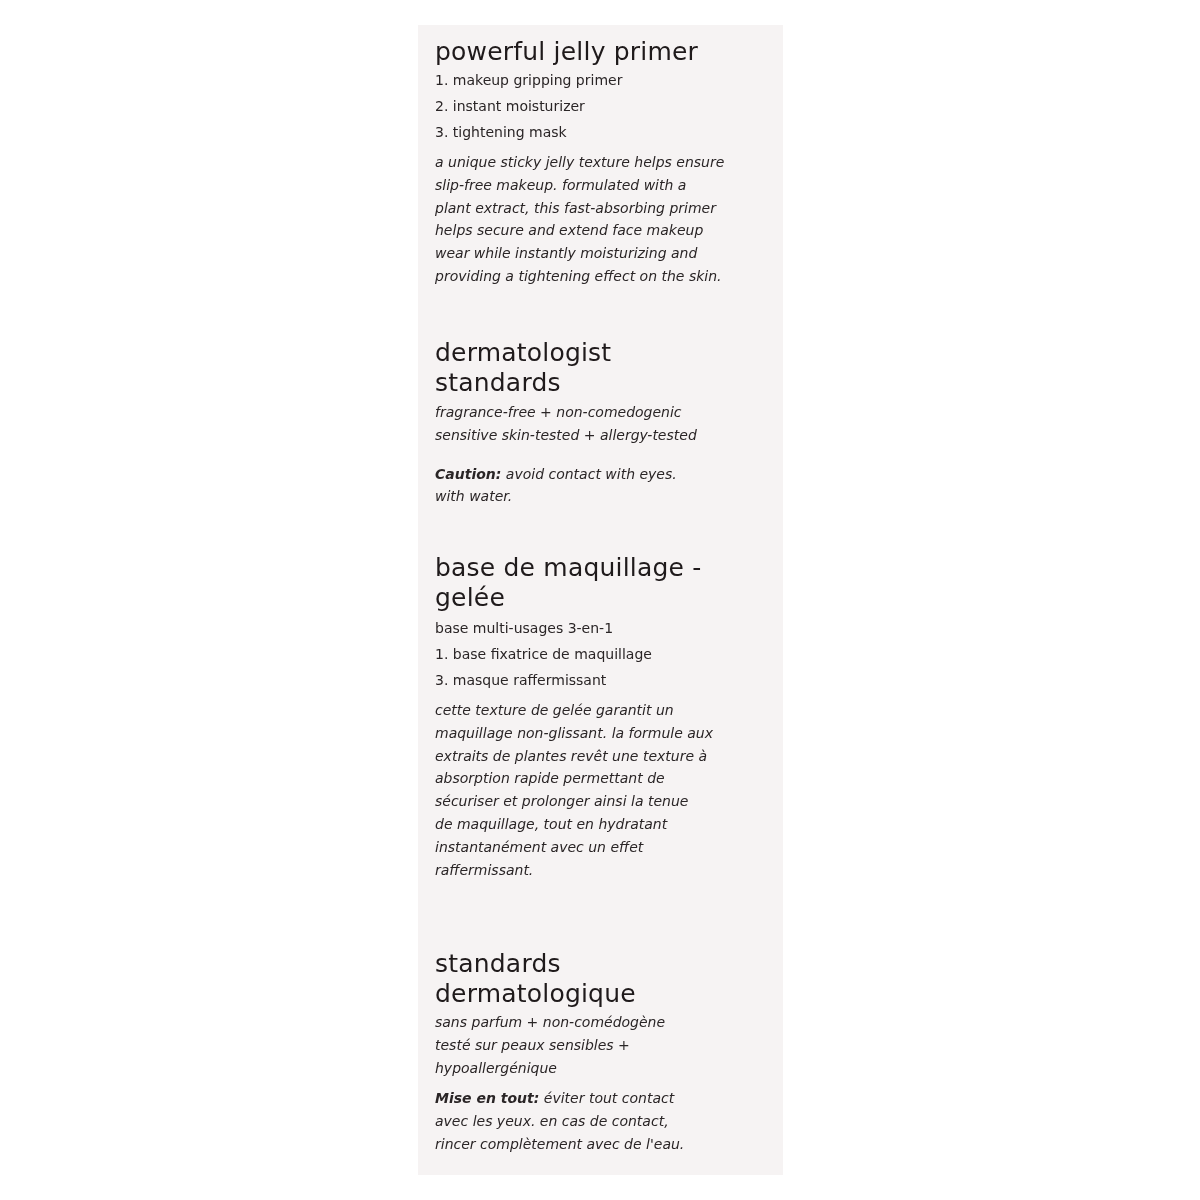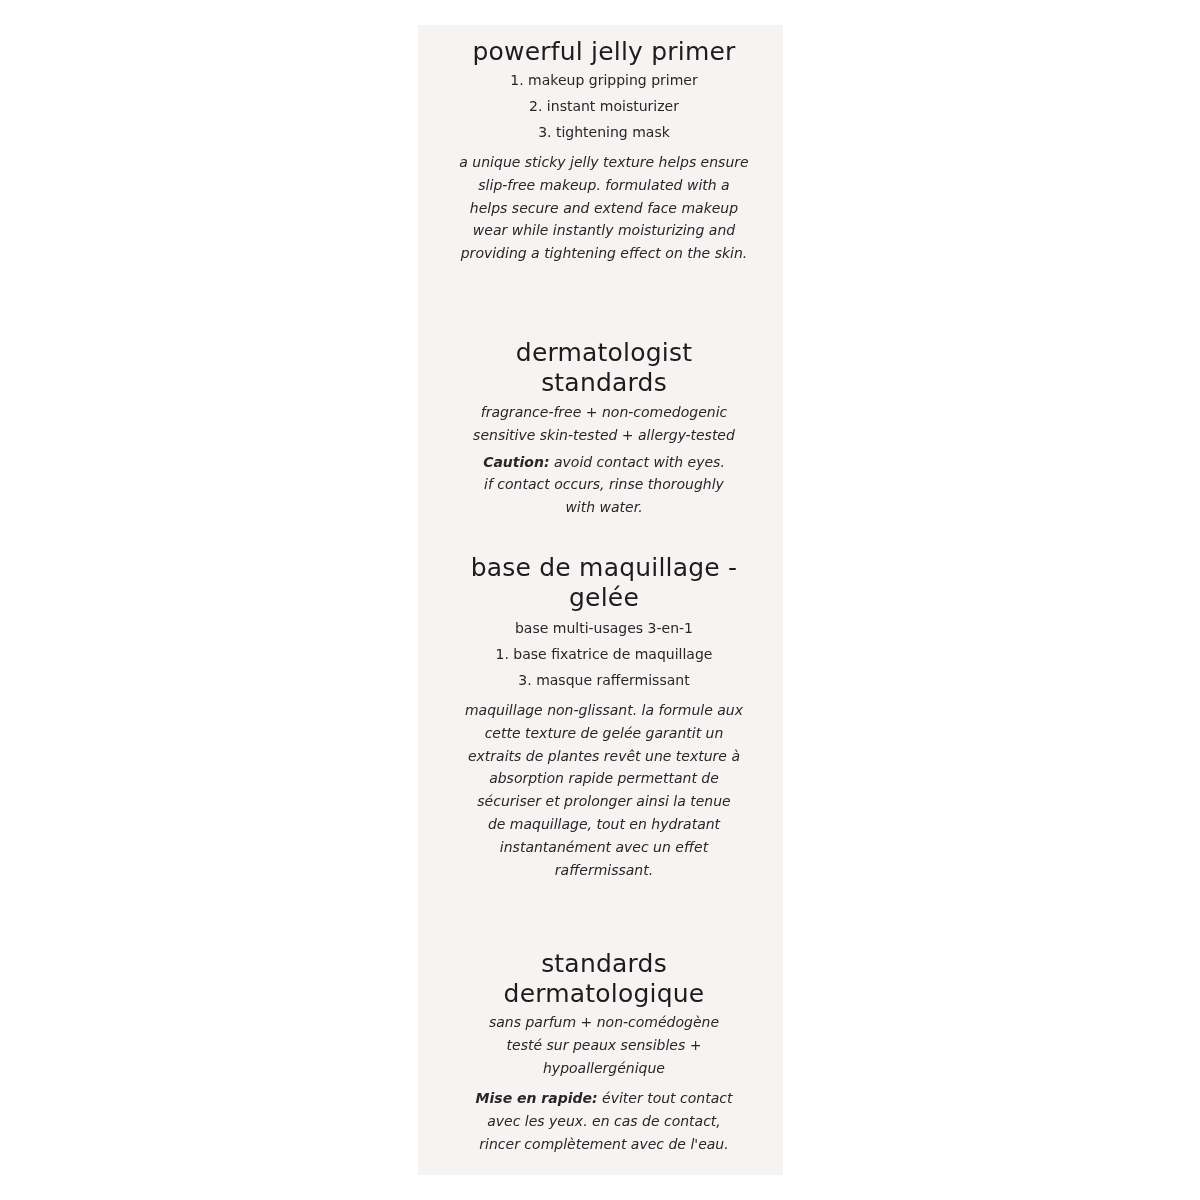--- a/index.html
+++ b/index.html
@@ -35,77 +35,77 @@
       line-height: 26px;
       margin: 0;
     }
     .para {
       font-size: 14px;
       line-height: 22.8px;
       margin: 0;
       font-style: italic;
     }
     .bold { font-weight: bold; }
-    .sec { position: absolute; left: 17px; right: 10px; text-align: center; }
+    .sec { position: absolute; left: 17px; right: 10px; }
     #s1 { top: 12px; }
     #s2 { top: 313px; }
     #s3 { top: 528px; }
     #s4 { top: 924px; }
   </style>
 </head>
 <body>
 
 <div class="panel">
 
   <div class="sec" id="s1">
     <h1 class="heading">powerful jelly primer</h1>
     <p class="sub">1. makeup gripping primer</p>
     <p class="sub">2. instant moisturizer</p>
     <p class="sub">3. tightening mask</p>
     <div style="margin-top:6px">
       <p class="para">a unique sticky jelly texture helps ensure</p>
       <p class="para">slip-free makeup. formulated with a</p>
+      <p class="para">plant extract, this fast-absorbing primer</p>
       <p class="para">helps secure and extend face makeup</p>
       <p class="para">wear while instantly moisturizing and</p>
       <p class="para">providing a tightening effect on the skin.</p>
     </div>
   </div>
 
   <div class="sec" id="s2">
     <h2 class="heading">dermatologist</h2>
     <h2 class="heading">standards</h2>
     <p class="para" style="margin-top:3px">fragrance-free +  non-comedogenic</p>
     <p class="para">sensitive skin-tested + allergy-tested</p>
-    <p class="para" style="margin-top:4px"><span class="bold">Caution:</span><span> avoid contact with eyes.</span></p>
-    <p class="para">if contact occurs, rinse thoroughly</p>
+    <p class="para" style="margin-top:16px"><span class="bold">Caution:</span><span> avoid contact with eyes.</span></p>
     <p class="para">with water.</p>
   </div>
 
   <div class="sec" id="s3">
     <h2 class="heading">base de maquillage -</h2>
     <h2 class="heading">gelée</h2>
     <p class="sub" style="margin-top:2px">base multi-usages 3-en-1</p>
     <p class="sub">1. base fixatrice de maquillage</p>
     <p class="sub">3. masque raffermissant</p>
     <div style="margin-top:6px">
+      <p class="para">cette texture de gelée garantit un</p>
       <p class="para">maquillage non-glissant. la formule aux</p>
-      <p class="para">cette texture de gelée garantit un</p>
       <p class="para">extraits de plantes revêt une texture à</p>
       <p class="para">absorption rapide permettant de</p>
       <p class="para">sécuriser et prolonger ainsi la tenue</p>
       <p class="para">de maquillage, tout en hydratant</p>
       <p class="para">instantanément avec un effet</p>
       <p class="para">raffermissant.</p>
     </div>
   </div>
 
   <div class="sec" id="s4">
     <h2 class="heading">standards</h2>
     <h2 class="heading">dermatologique</h2>
     <p class="para" style="margin-top:2px">sans parfum + non-comédogène</p>
     <p class="para">testé sur peaux sensibles +</p>
     <p class="para">hypoallergénique</p>
-    <p class="para" style="margin-top:8px"><span class="bold">Mise en rapide:</span><span> éviter tout contact</span></p>
+    <p class="para" style="margin-top:8px"><span class="bold">Mise en tout:</span><span> éviter tout contact</span></p>
     <p class="para">avec les yeux. en cas de contact,</p>
     <p class="para">rincer complètement avec de l'eau.</p>
   </div>
 
 </div>
 
 </body></html>

